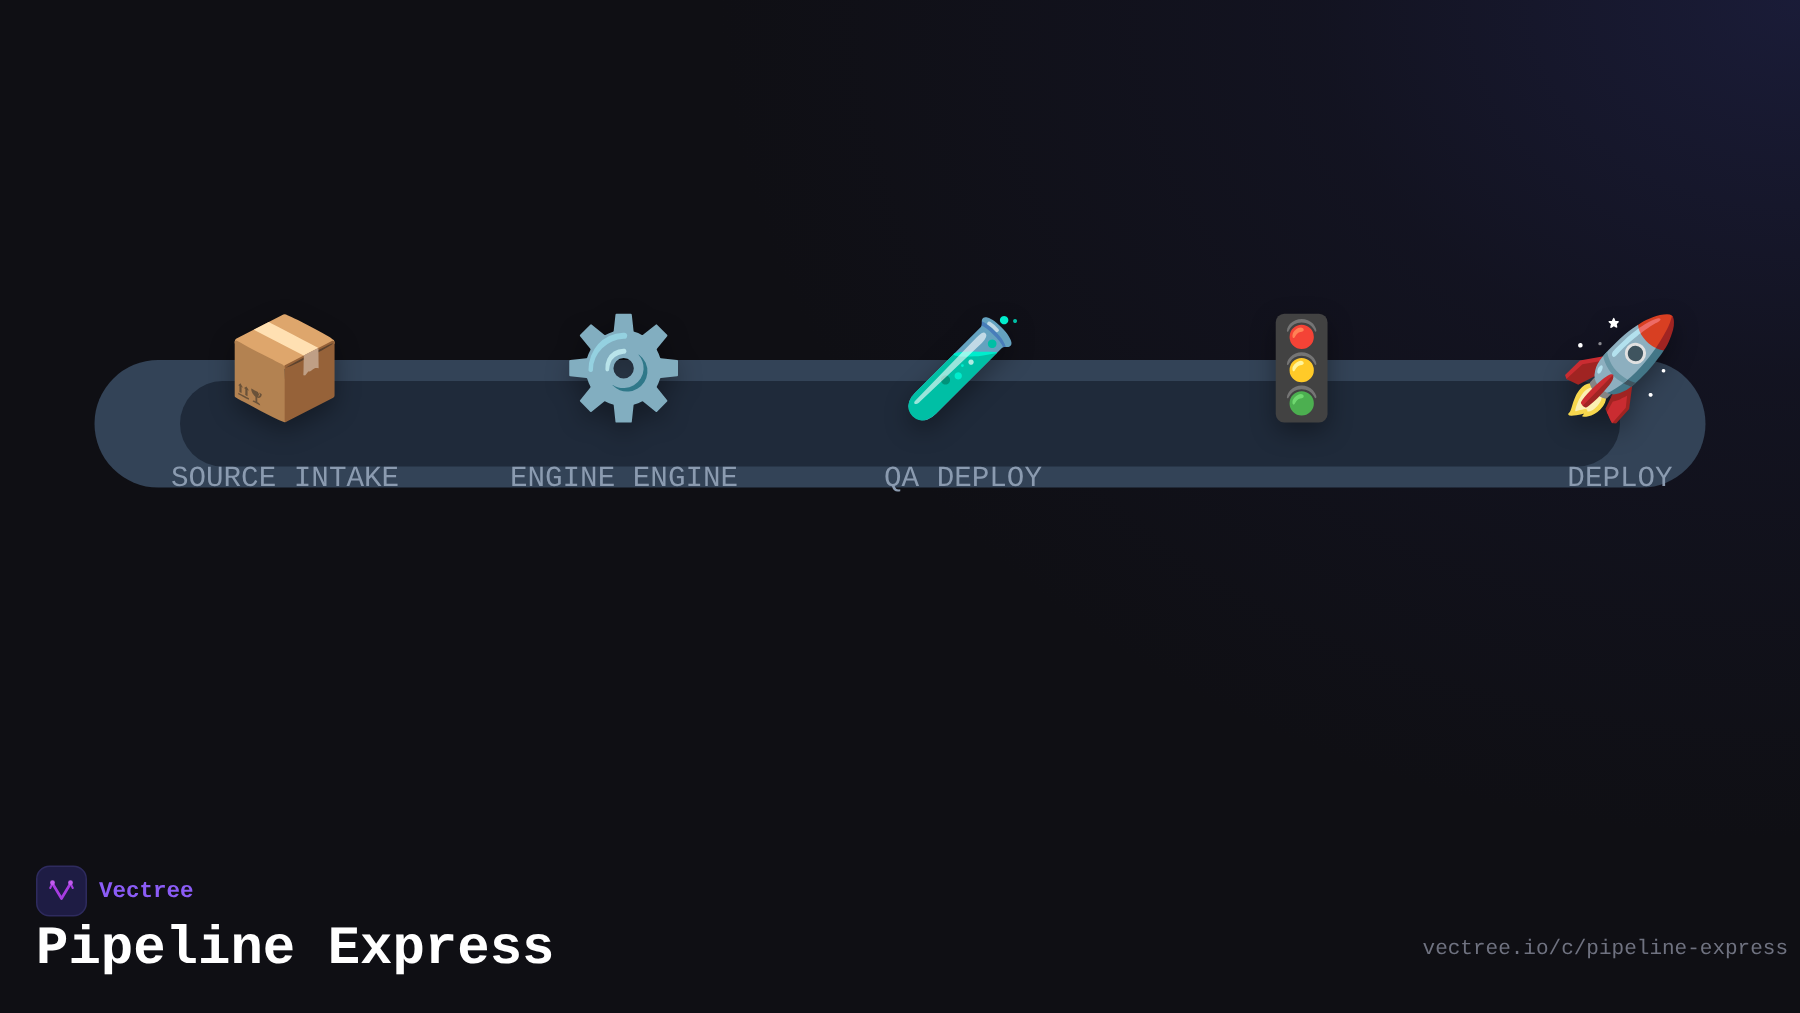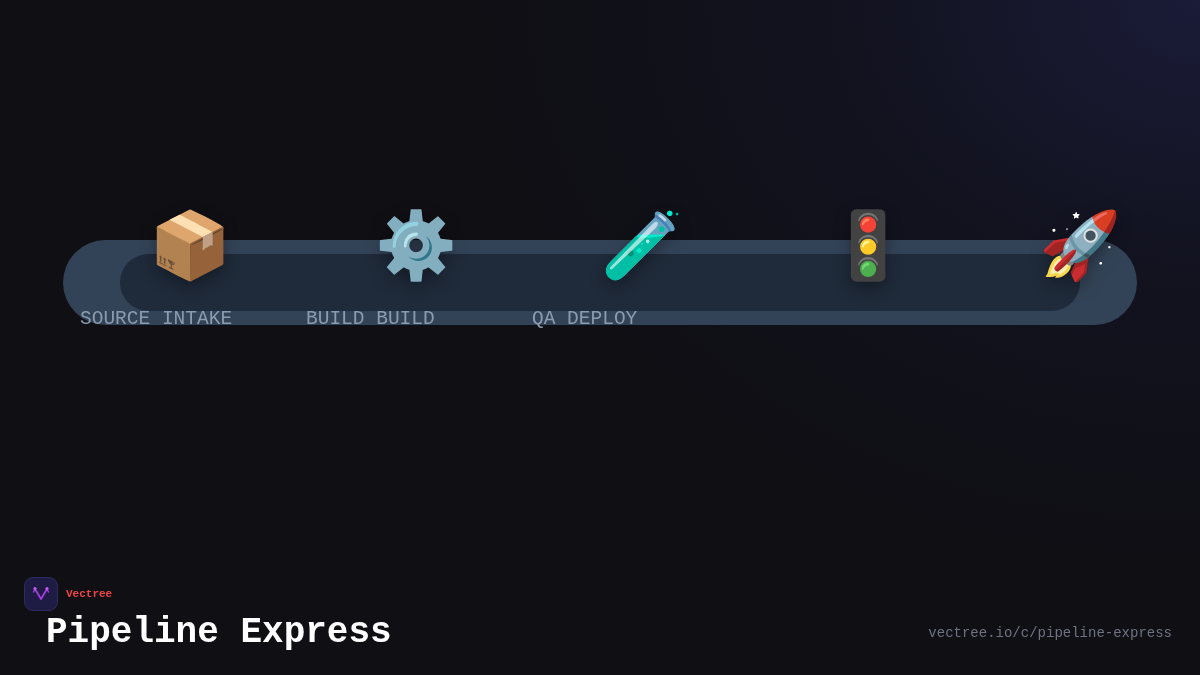--- a/index.html
+++ b/index.html
@@ -28,80 +28,80 @@
 
   .station { position: absolute; top: 0; width: 220px; height: 340px; }
   .station .emoji {
     position: absolute; left: 0; width: 220px; top: 204px; height: 84px;
     text-align: center; font-size: 66px; line-height: 84px;
     font-family: "DejaVu Sans", sans-serif;
     filter: drop-shadow(0 6px 8px rgba(0,0,0,0.35));
   }
   .station .label {
     position: absolute; left: 0; width: 220px; top: 307px;
-    text-align: left; font-size: 19.5px; line-height: 24px;
+    text-align: center; font-size: 19.5px; line-height: 24px;
     color: #8b9bb0; letter-spacing: 0;
     font-family: "Liberation Mono", monospace;
   }
 
   .brand {
     position: absolute; left: 24px; top: 577px; height: 34px;
     display: flex; align-items: center; gap: 8px;
   }
   .brand-logo {
     width: 34px; height: 34px; border-radius: 9px;
     background: #1e1c44; border: 1px solid #2e2b5e;
     display: flex; align-items: center; justify-content: center;
   }
   .brand-name {
-    color: #ef4444; font-weight: bold; font-size: 11px;
+    color: #8b5cf6; font-weight: bold; font-size: 15px;
     font-family: "Liberation Mono", monospace;
   }
   .title {
     position: absolute; left: 24px; top: 610px;
     color: #ffffff; font-weight: bold; font-size: 36px; line-height: 46px;
     font-family: "Liberation Mono", monospace;
-    margin-left: 22px;
   }
   .url {
-    position: absolute; right: 28px; top: 623px;
+    position: absolute; right: 8px; top: 623px;
     color: #6f7280; font-size: 14px; line-height: 20px;
     font-family: "Liberation Mono", monospace;
   }
 </style>
 </head>
 <body>
 
 <div class="bg-glow"></div>
 
 <div class="stage">
   <div class="track-outer"></div>
   <div class="track-inner"></div>
 
   <div class="station" style="left:80px;">
     <div class="emoji">📦</div>
     <div class="label">SOURCE INTAKE</div>
   </div>
 
   <div class="station" style="left:306px;">
     <div class="emoji">⚙️</div>
-    <div class="label">BUILD BUILD</div>
+    <div class="label">ENGINE ENGINE</div>
   </div>
 
   <div class="station" style="left:532px;">
     <div class="emoji">🧪</div>
     <div class="label">QA DEPLOY</div>
   </div>
 
   <div class="station" style="left:758px;">
     <div class="emoji">🚦</div>
   </div>
 
   <div class="station" style="left:970px;">
     <div class="emoji">🚀</div>
+    <div class="label">DEPLOY</div>
   </div>
 </div>
 
 <div class="brand">
   <div class="brand-logo">
     <svg width="20" height="20" viewBox="0 0 20 20">
       <path d="M4 5 L10 15 L16 5" fill="none" stroke="#a63ce0" stroke-width="1.8" stroke-linecap="round" stroke-linejoin="round"></path>
       <path d="M4 5 L2.5 8 M16 5 L17.5 8" fill="none" stroke="#a63ce0" stroke-width="1.4" stroke-linecap="round"></path>
       <circle cx="4" cy="4.5" r="1.6" fill="#c25cf0"></circle>
       <circle cx="16" cy="4.5" r="1.6" fill="#c25cf0"></circle>

